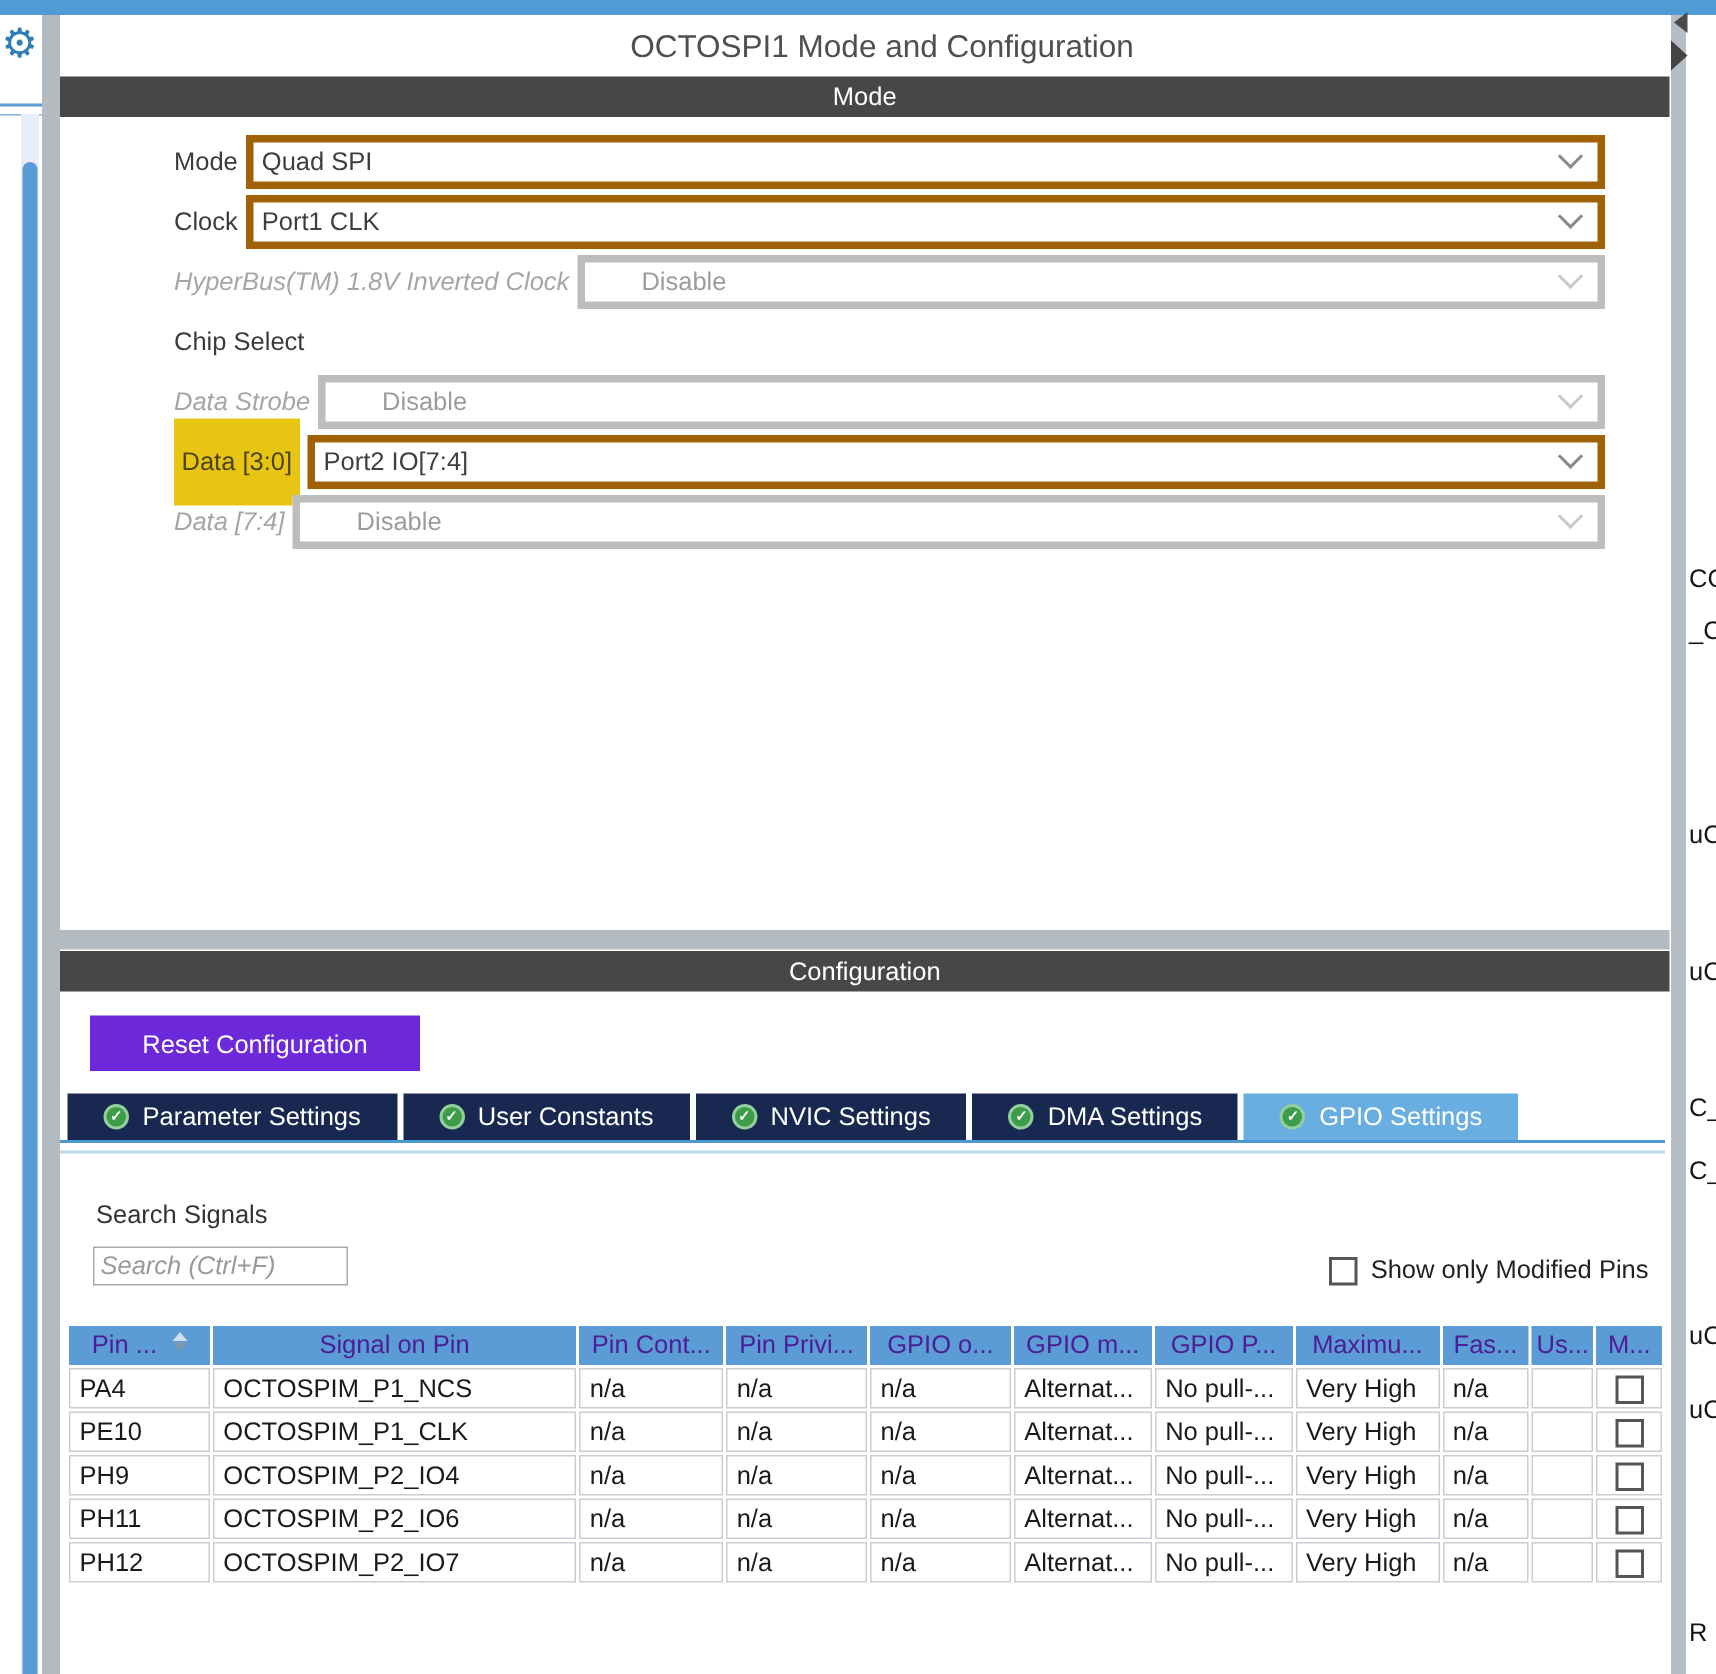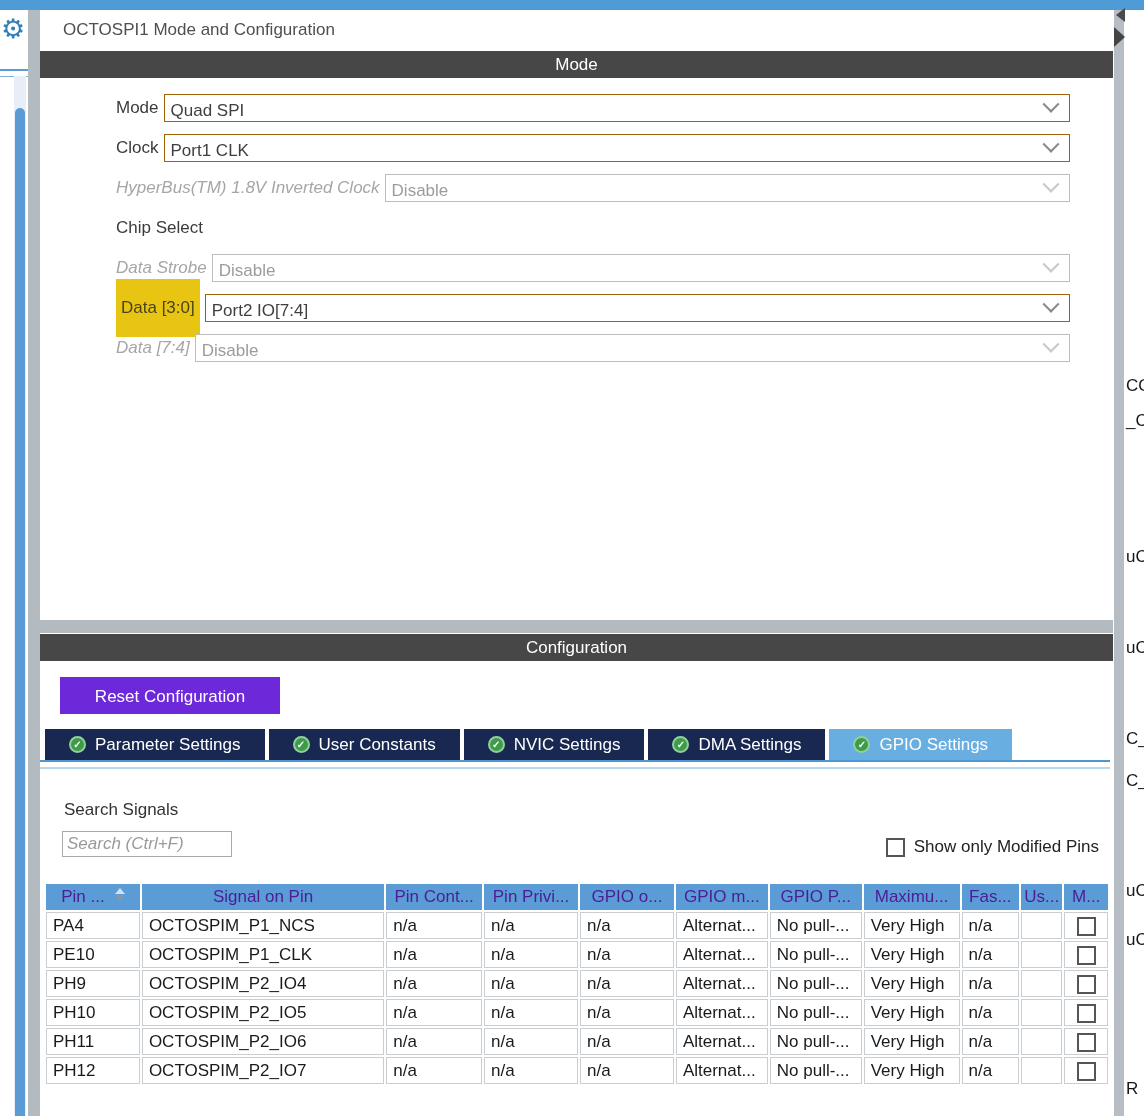--- a/index.html
+++ b/index.html
@@ -18,31 +18,31 @@
   .left-gap{position:absolute;left:28px;top:10px;width:12px;bottom:0;background:#b3bac0;}
   
   .right-strip{position:absolute;left:1114px;top:10px;width:10px;bottom:0;background:#b6bdc4;}
   .arrow-left{position:absolute;left:1116px;top:8px;width:0;height:0;
     border-top:7px solid transparent;border-bottom:7px solid transparent;border-right:9px solid #4a4a4a;}
   .arrow-right{position:absolute;left:1114px;top:27px;width:0;height:0;
     border-top:10px solid transparent;border-bottom:10px solid transparent;border-left:11px solid #444444;}
   .fragment{position:absolute;left:1126px;font-size:17px;color:#161616;white-space:nowrap;}
   
   .main{position:absolute;left:40px;top:10px;width:1073px;height:1106px;background:#ffffff;}
-  .panel-title{margin-top:10px;height:24px;font-size:17px;color:#4f4f4f;margin-left:23px;}
+  .panel-title{margin-top:10px;height:24px;text-align:center;font-size:21px;color:#4f4f4f;margin-left:23px;}
   .section-bar{height:27px;line-height:27px;background:#474747;color:#ffffff;font-size:17px;text-align:center;}
   .mode-bar{margin-top:7px;}
   
   .fields{margin-top:16px;}
   .field-row{display:flex;align-items:center;height:28px;margin-bottom:12px;padding-left:76px;padding-right:43px;}
   .field-label{font-size:17px;color:#3b3b3b;margin-right:5px;white-space:nowrap;}
   .field-row.disabled .field-label{color:#a6a6a6;font-style:italic;}
   .field-label.highlight{background:#e9c513;padding:19px 5px;color:#4c4418;}
-  .combo{flex:1;height:26px;border:1px solid #a16207;display:flex;align-items:flex-end;background:#fff;position:relative;}
-  .field-row.disabled .combo{border-color:#bdbdbd;}
+  .combo{flex:1;height:26px;border:5px solid #a16207;display:flex;align-items:center;background:#fff;position:relative;}
+  .field-row.disabled .combo{border-color:#bdbdbd;padding-left:32px;}
   .combo-value{font-size:17px;color:#3f3f3f;padding-left:6px;}
   .field-row.disabled .combo-value{color:#9c9c9c;}
   .chevron{position:absolute;right:12px;top:6px;width:10px;height:10px;
     border-right:2px solid #8a8a8a;border-bottom:2px solid #8a8a8a;transform:rotate(45deg) translate(-2px,-2px);}
   .field-row.disabled .chevron{border-color:#c9c9c9;}
   
   .config-gap{position:absolute;left:0;top:610px;width:100%;height:13px;background:#b3bac0;}
   .config-bar{position:absolute;left:0;top:624px;width:100%;}
   .reset-btn{position:absolute;left:20px;top:667px;width:220px;height:37px;background:#6d28d9;color:#ffffff;
     font-size:17px;border:none;text-align:center;line-height:37px;font-family:"Liberation Sans",sans-serif;}
@@ -274,33 +274,20 @@
           <td>n/a</td>
           <td>n/a</td>
           <td>Alternat...</td>
           <td>No pull-...</td>
           <td>Very High</td>
           <td>n/a</td>
           <td></td>
           <td class="cb-cell"><span class="checkbox"></span></td>
         </tr>
 
-        <tr>
-          <td>PH10</td>
-          <td>OCTOSPIM_P2_IO5</td>
-          <td>n/a</td>
-          <td>n/a</td>
-          <td>n/a</td>
-          <td>Alternat...</td>
-          <td>No pull-...</td>
-          <td>Very High</td>
-          <td>n/a</td>
-          <td></td>
-          <td class="cb-cell"><span class="checkbox"></span></td>
-        </tr>
 
         <tr>
           <td>PH11</td>
           <td>OCTOSPIM_P2_IO6</td>
           <td>n/a</td>
           <td>n/a</td>
           <td>n/a</td>
           <td>Alternat...</td>
           <td>No pull-...</td>
           <td>Very High</td>

